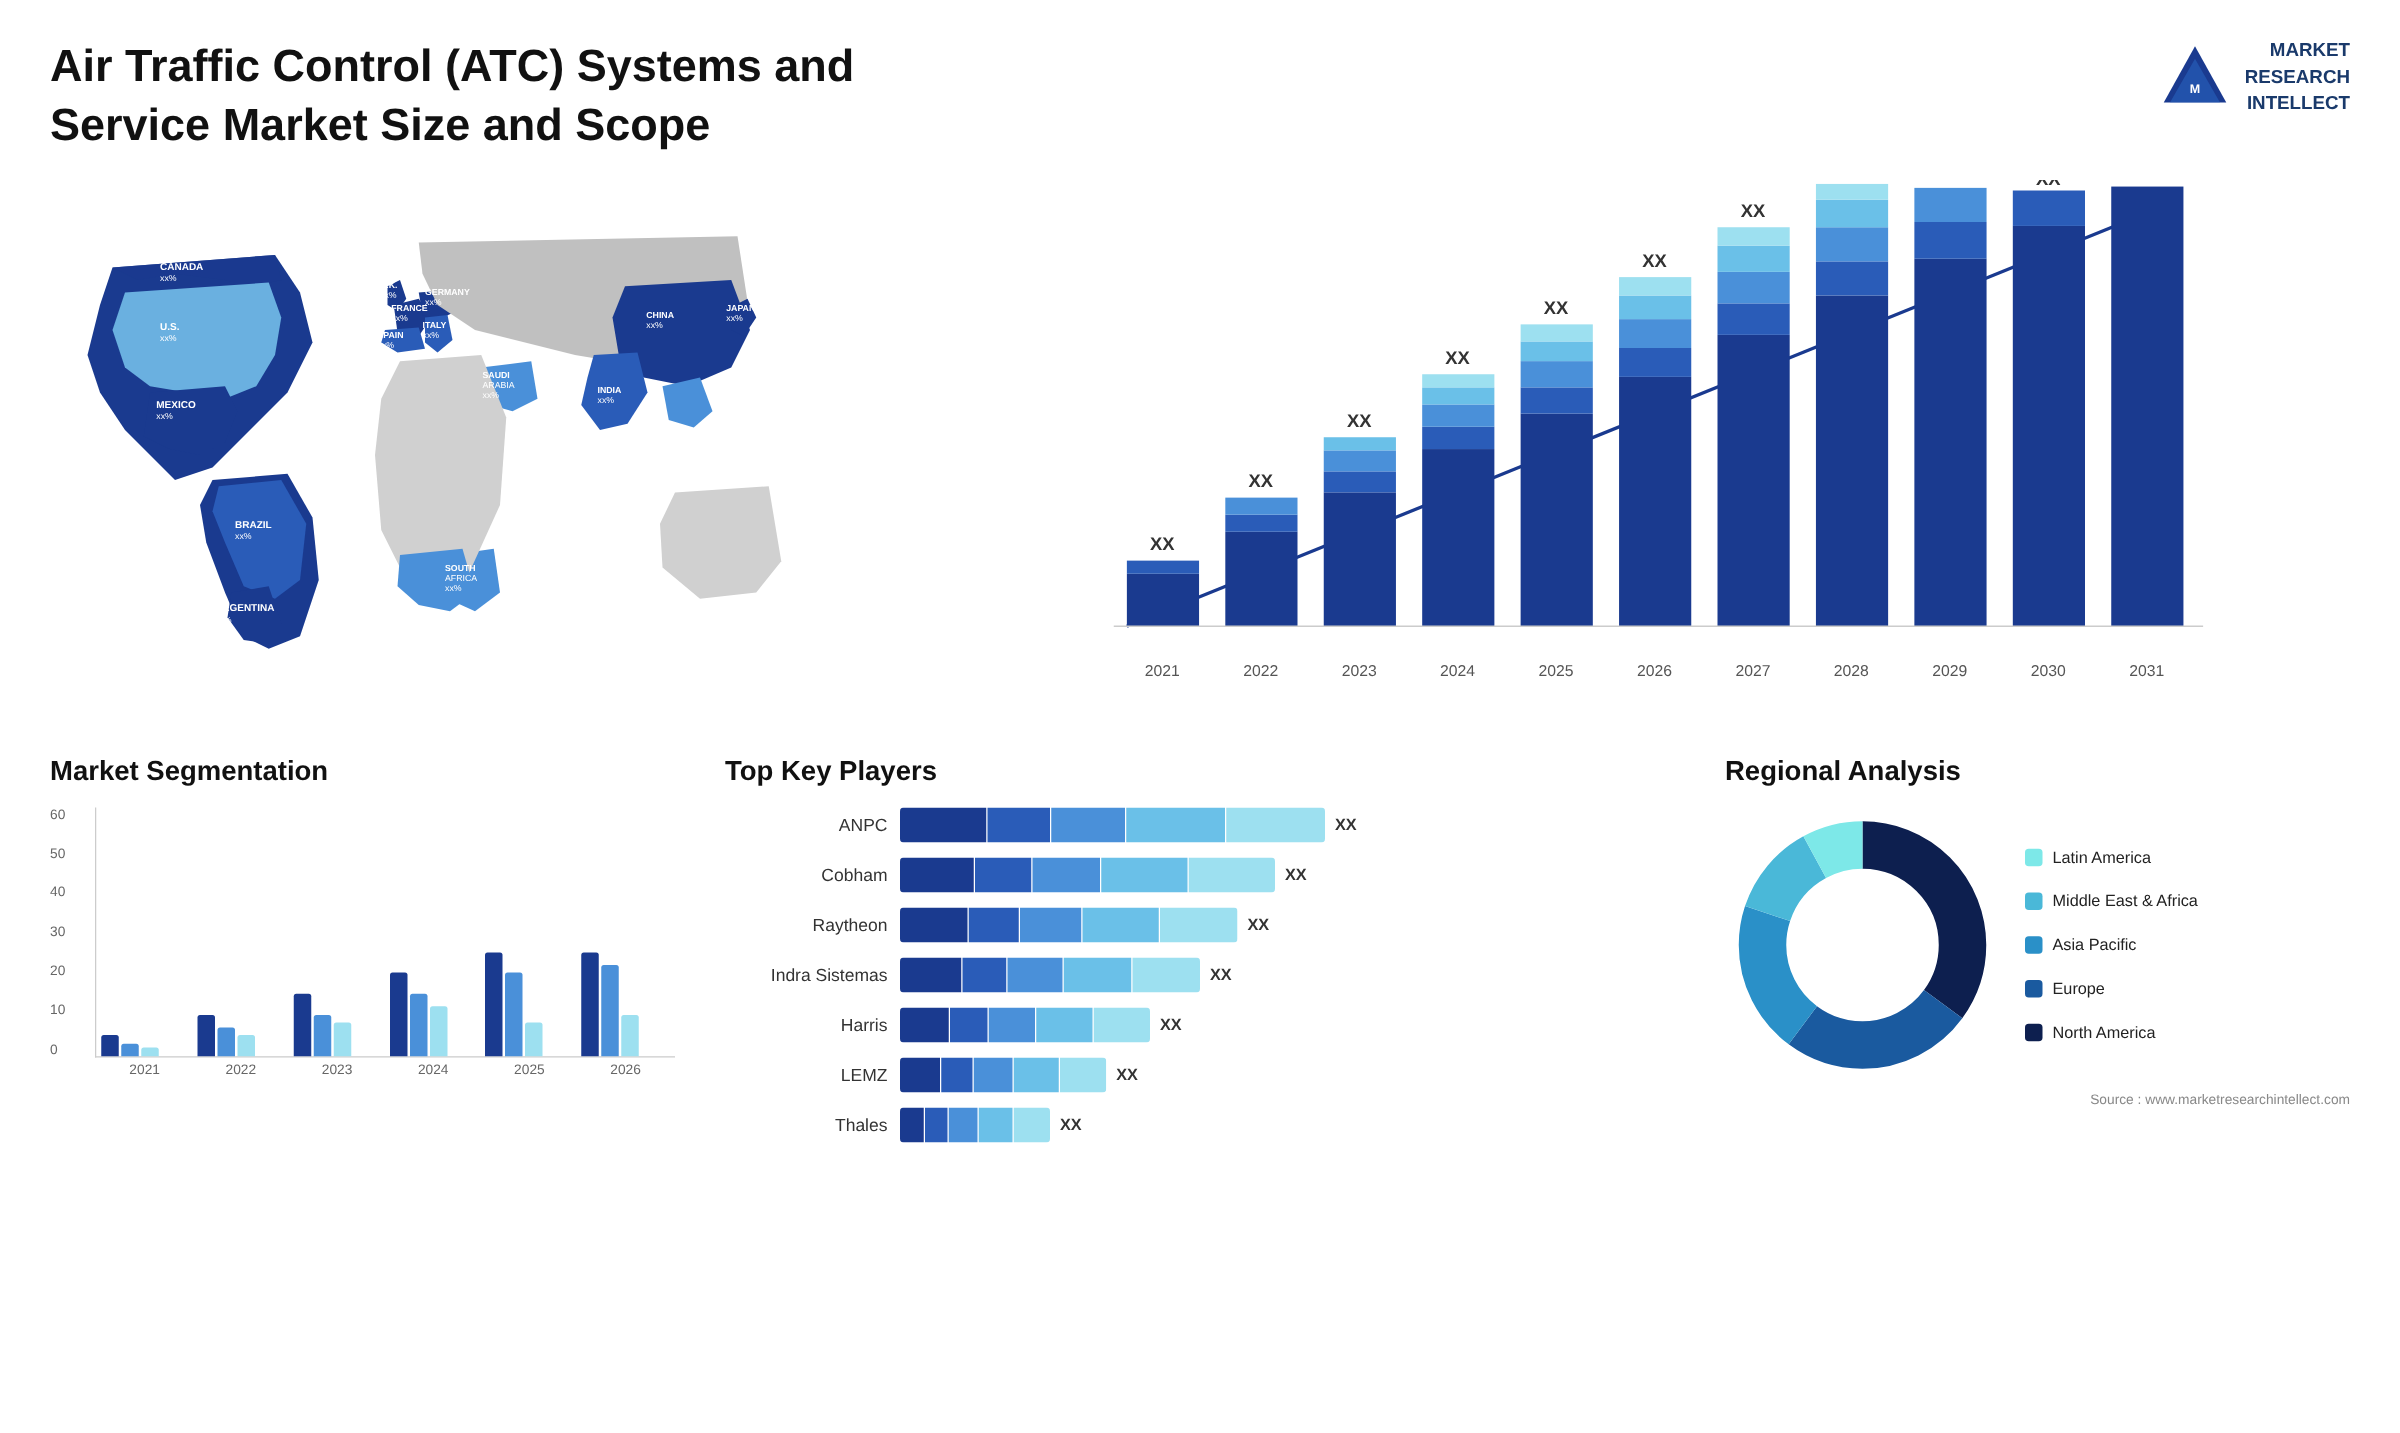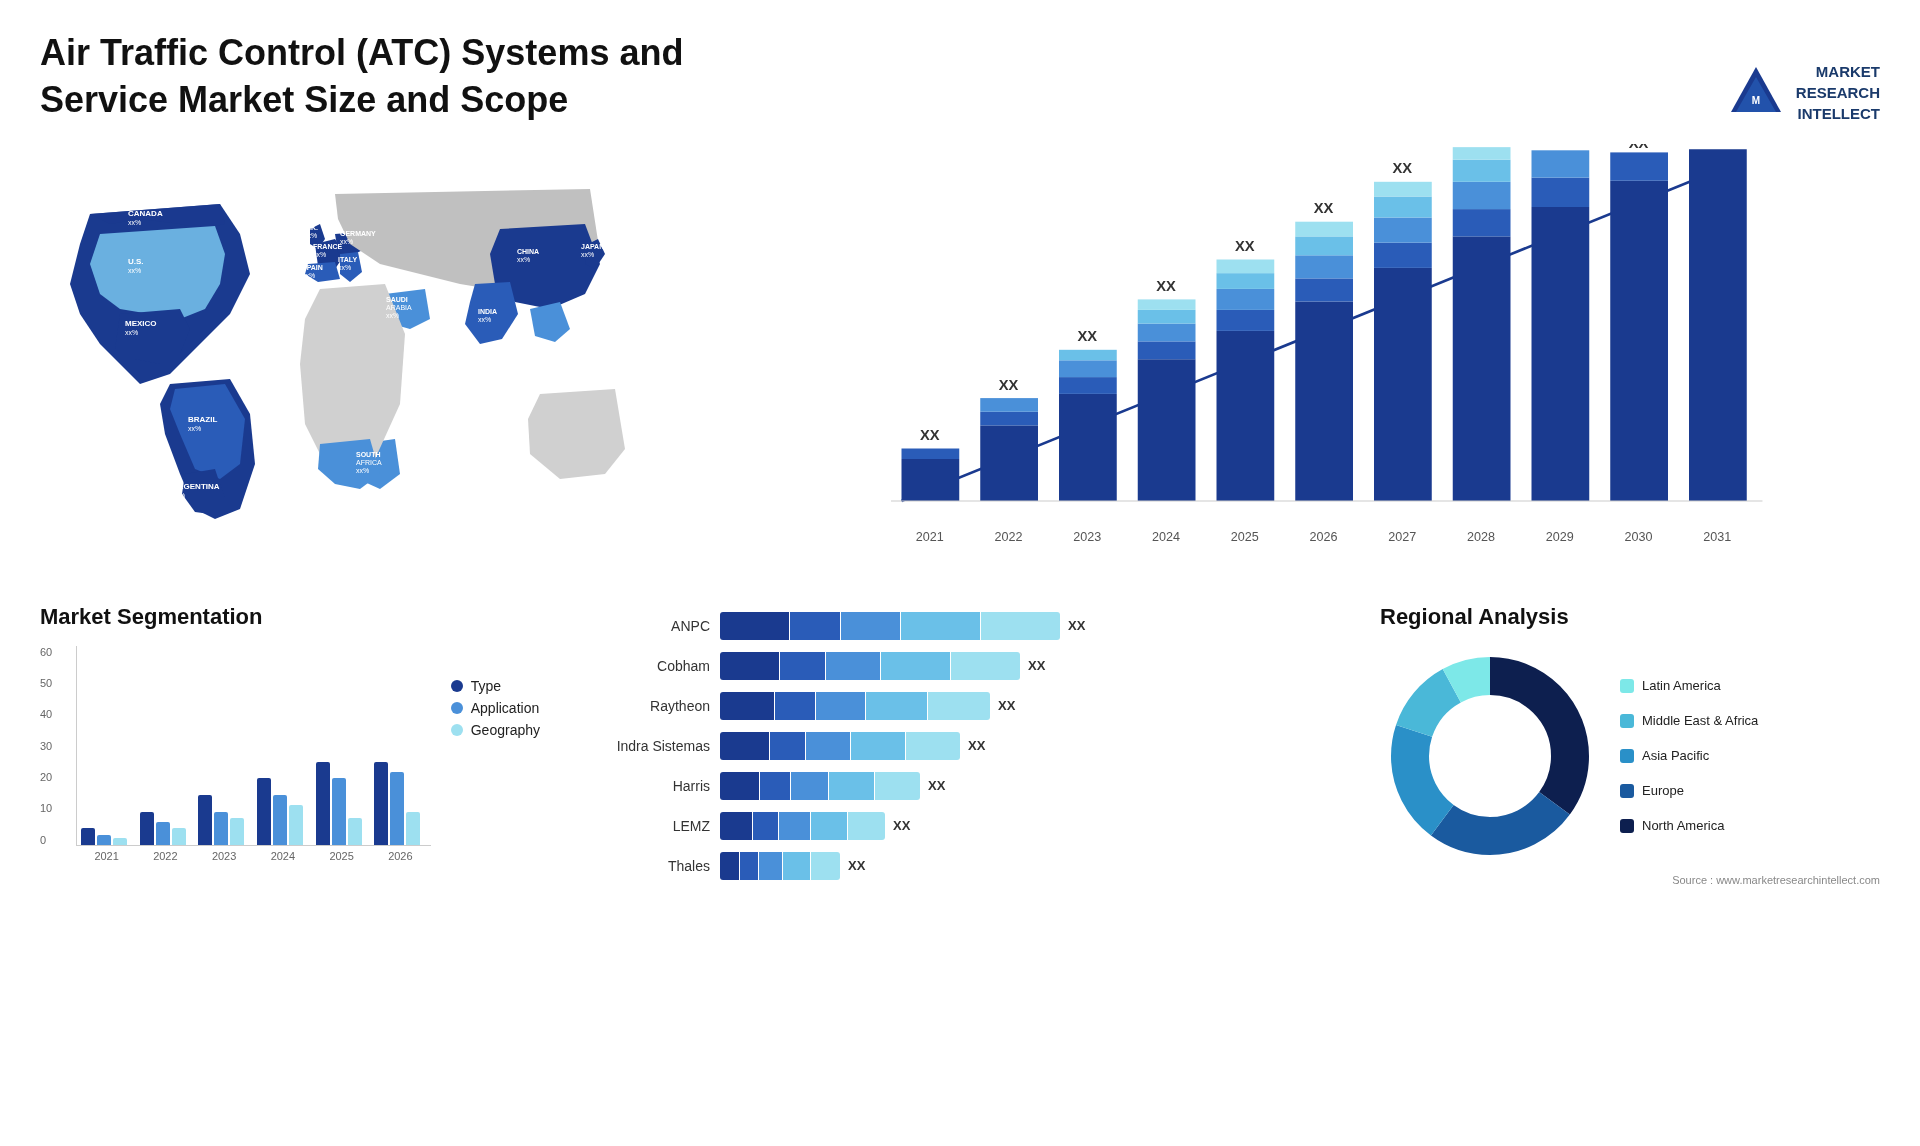--- a/index.html
+++ b/index.html
@@ -7,21 +7,21 @@
       font-family: 'Arial', sans-serif;
       background: #fff;
       width: 1920px;
       min-height: 1146px;
       padding: 30px 40px;
       color: #222;
     }
     .header {
       display: flex;
       justify-content: space-between;
-      align-items: flex-end;
+      align-items: flex-start;
       margin-bottom: 20px;
     }
     .page-title {
       font-size: 36px;
       font-weight: 700;
       color: #111;
       max-width: 700px;
       line-height: 1.3;
     }
     .logo-area {
@@ -417,38 +417,25 @@
           </div>
           <div style="display:flex;gap:6px;padding:0 4px;margin-top:4px;">
             <div style="flex:1;text-align:center;font-size:11px;color:#666;">2021</div>
             <div style="flex:1;text-align:center;font-size:11px;color:#666;">2022</div>
             <div style="flex:1;text-align:center;font-size:11px;color:#666;">2023</div>
             <div style="flex:1;text-align:center;font-size:11px;color:#666;">2024</div>
             <div style="flex:1;text-align:center;font-size:11px;color:#666;">2025</div>
             <div style="flex:1;text-align:center;font-size:11px;color:#666;">2026</div>
           </div>
         </div>
-        <div class="seg-legend" style="padding-top:20px;">
-          <div class="legend-item">
-            <div class="legend-dot" style="background:#1a3a8f;"></div>
-            <span>Type</span>
-          </div>
-          <div class="legend-item">
-            <div class="legend-dot" style="background:#4a90d9;"></div>
-            <span>Application</span>
-          </div>
-          <div class="legend-item">
-            <div class="legend-dot" style="background:#9de0f0;"></div>
-            <span>Geography</span>
-          </div>
-        </div>
       </div>
     </div>
 
     <div class="players-section">
+      <div class="section-title">Top Key Players</div>
       <div class="players-bars">
 
         <div class="player-row">
           <div class="player-name">ANPC</div>
           <div class="player-bar-container">
             <div class="player-bar-segments" style="width:340px;">
               <div class="player-bar-seg" style="width:70px;background:#1a3a8f;"></div>
               <div class="player-bar-seg" style="width:50px;background:#2a5cb8;"></div>
               <div class="player-bar-seg" style="width:60px;background:#4a90d9;"></div>
               <div class="player-bar-seg" style="width:80px;background:#6ac0e8;"></div>

